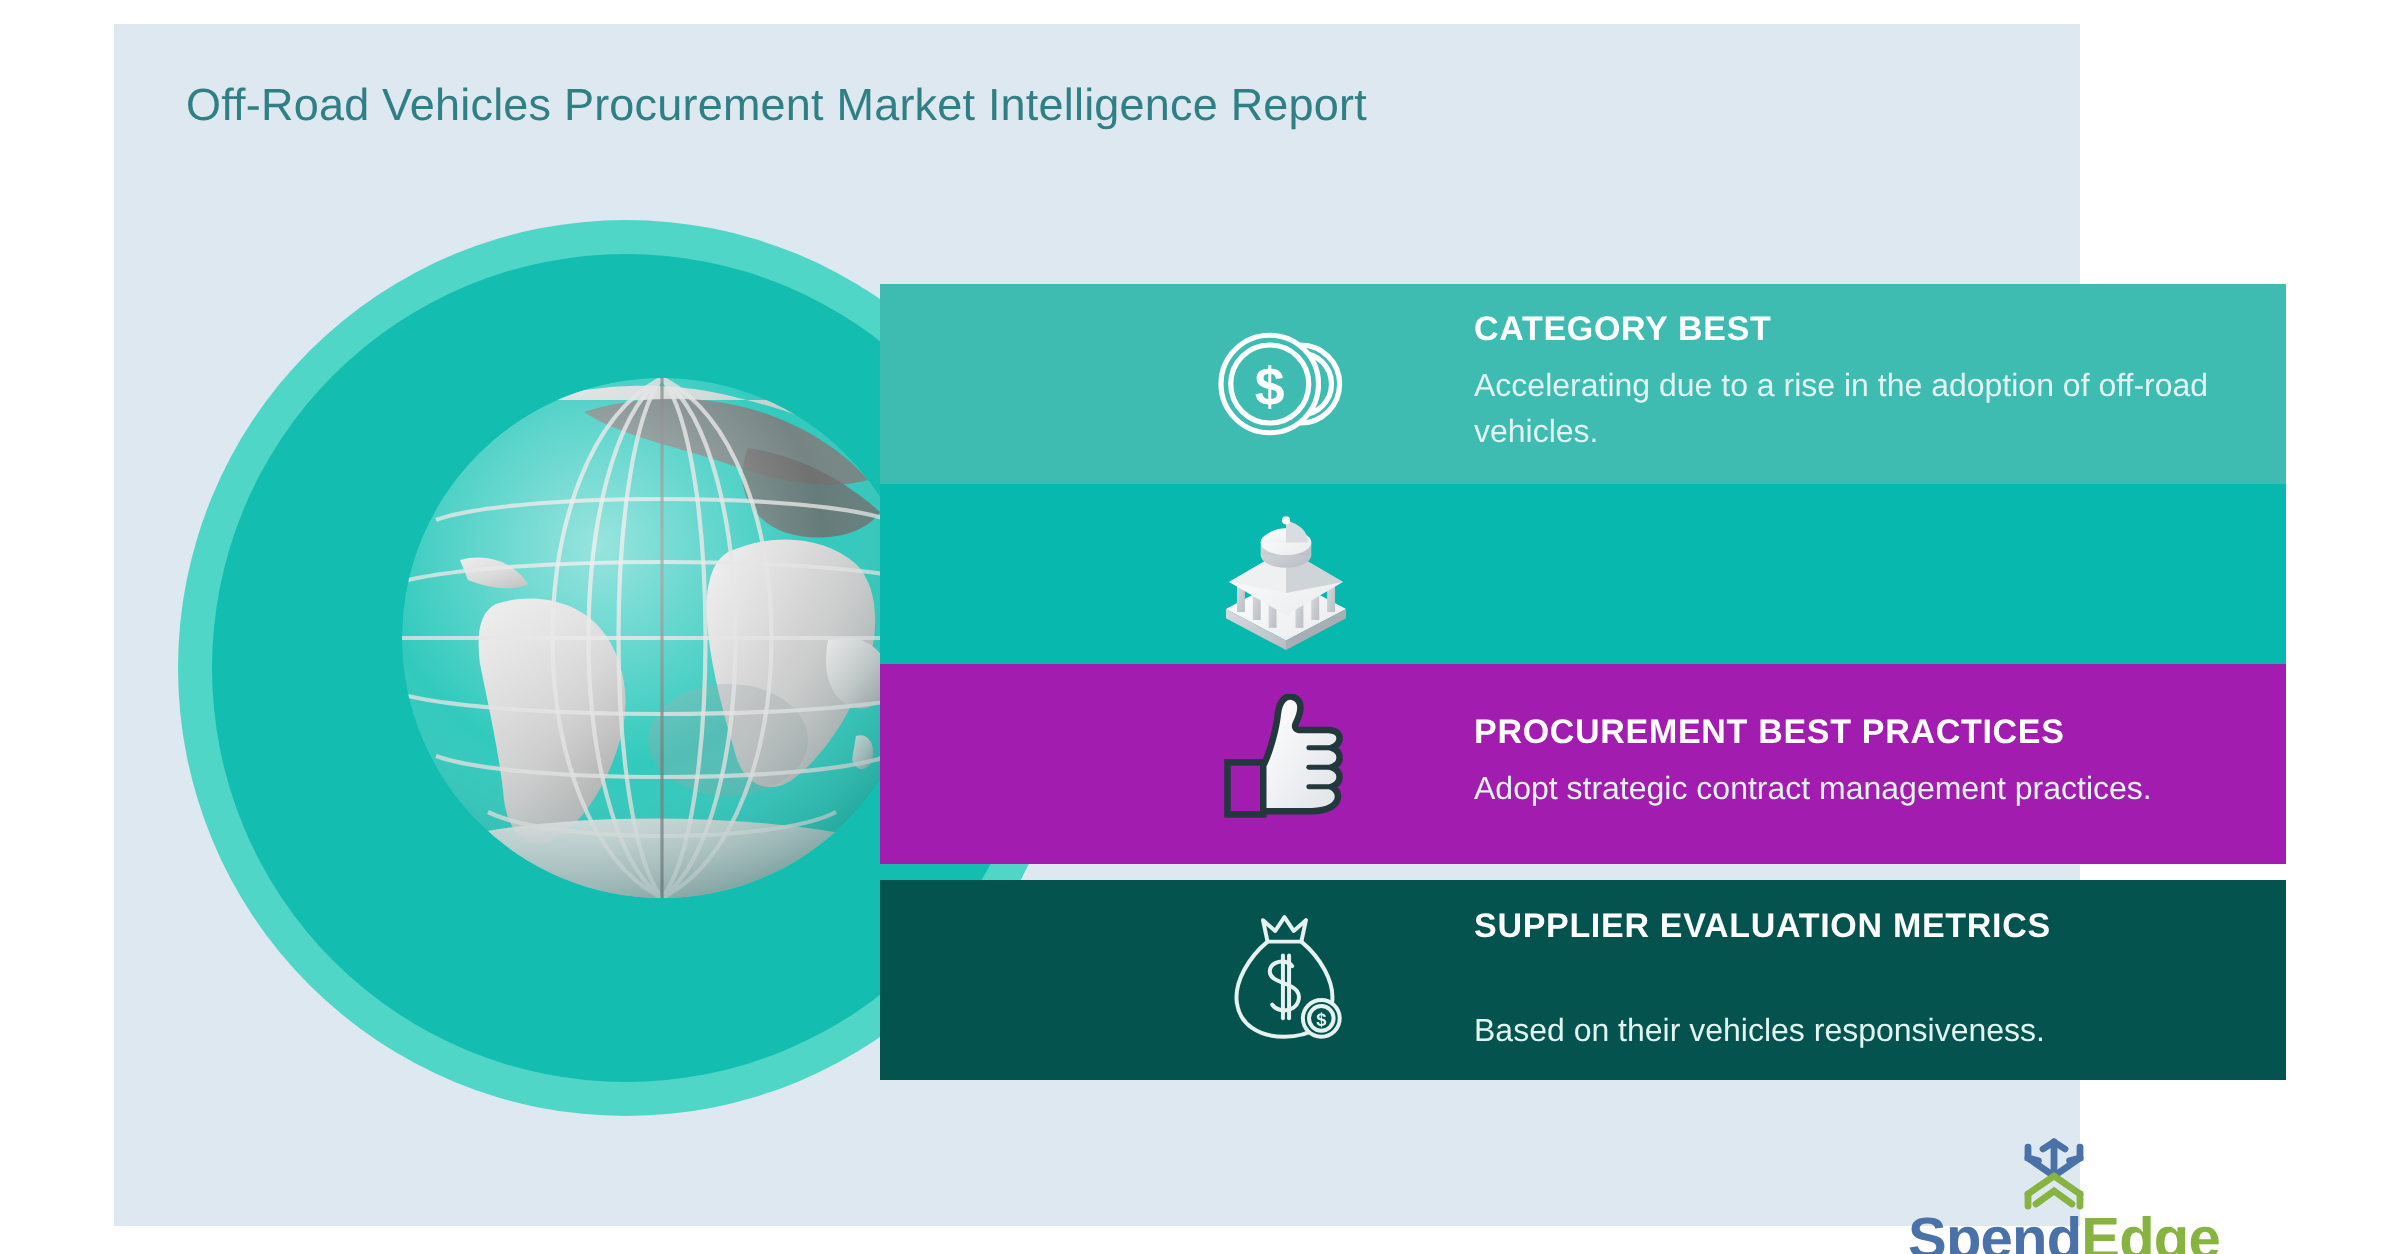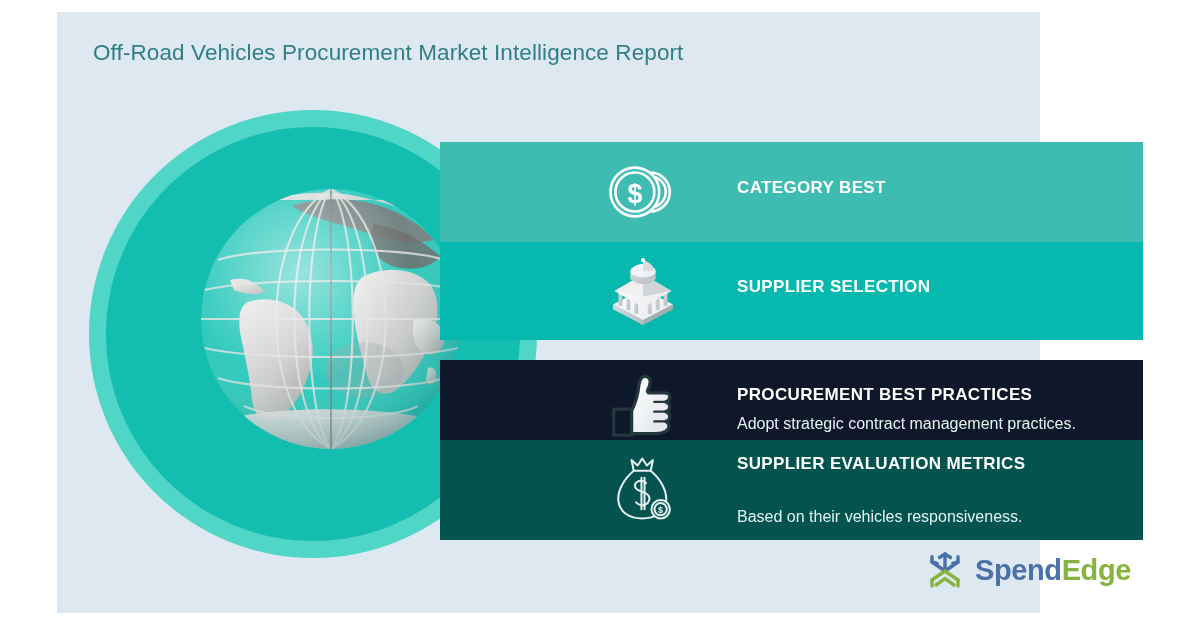--- a/index.html
+++ b/index.html
@@ -67,21 +67,21 @@
 
   
   .band {
     position: absolute;
     left: 383px;
     width: 703px;
     overflow: hidden;
   }
   #band-0 { top: 130px;  height: 100px; background: #3ebcb2; }
   #band-1 { top: 230px;  height: 98px;  background: #06b8ad; }
-  #band-2 { top: 348px;  height: 100px; background: #0f172a; }
+  #band-2 { top: 320px;  height: 100px; background: #a21caf; }
   #band-3 { top: 428px;  height: 100px; background: #04534f; }
 
   .band-icon {
     position: absolute;
     left: 155px;
     top: 50%;
     transform: translateY(-50%);
     width: 96px;
     height: 86px;
     display: flex;
@@ -110,25 +110,26 @@
     line-height: 1.45;
     margin: 0;
   }
   #band-3 .band-text { padding-top: 2px; }
   #band-3 .band-heading { margin-bottom: 31px; }
 
   
   #logo {
     position: absolute;
     left: 868px;
-    top: 536px;
+    top: 556px;
     width: 204px;
     height: 44px;
     display: flex;
     align-items: center;
+    flex-direction: column;
   }
   #logo-mark { width: 40px; height: 38px; flex: none; }
   #logo-text {
     margin-left: 10px;
     font-size: 29px;
     font-weight: bold;
     letter-spacing: -0.4px;
     white-space: nowrap;
     line-height: 1;
   }
@@ -223,20 +224,21 @@
           <circle cx="57" cy="43" r="24"></circle>
           <circle cx="57" cy="43" r="19"></circle>
           <circle cx="38" cy="43" r="30" fill="#3ebcb2"></circle>
           <circle cx="38" cy="43" r="24"></circle>
         </g>
         <text x="38" y="56" font-family="'Liberation Sans', sans-serif" font-size="33" font-weight="bold" fill="#ffffff" text-anchor="middle">$</text>
       </svg>
     </div>
     <div class="band-text">
       <div class="band-heading">CATEGORY BEST</div>
+      <div class="band-body">Accelerating due to a rise in the adoption of off-road vehicles.</div>
     </div>
   </div>
 
   <div class="band" id="band-1">
     <div class="band-icon">
       <svg viewBox="0 0 96 86" width="76" height="68">
         <defs>
           <linearGradient id="bankLight" x1="0" y1="0" x2="1" y2="1">
             <stop offset="0%" stop-color="#ffffff"></stop>
               <stop offset="100%" stop-color="#e8eaec"></stop>
@@ -267,21 +269,20 @@
         <ellipse cx="48" cy="26" rx="16" ry="8" fill="url(#bankDark)"></ellipse>
         <rect x="32" y="18" width="32" height="8" fill="url(#bankDark)"></rect>
         <ellipse cx="48" cy="18" rx="16" ry="8" fill="url(#bankLight)"></ellipse>
 
         <path d="M34,18 C34,6 62,6 62,18 Z" fill="url(#bankLight)"></path>
         <path d="M48,4 C56,6 62,11 62,18 L48,18 Z" fill="#d9dde1"></path>
         <circle cx="48" cy="4" r="2.6" fill="#ffffff"></circle>
       </svg>
     </div>
     <div class="band-text">
-      <div class="band-heading">SUPPLIER SELECTION</div>
     </div>
   </div>
 
   <div class="band" id="band-2">
     <div class="band-icon">
       <svg viewBox="0 0 96 86" width="78" height="70">
         <defs>
           <linearGradient id="thumbGrad" x1="0" y1="0" x2="1" y2="1">
             <stop offset="0%" stop-color="#ffffff"></stop>
               <stop offset="100%" stop-color="#dfe3e7"></stop>

